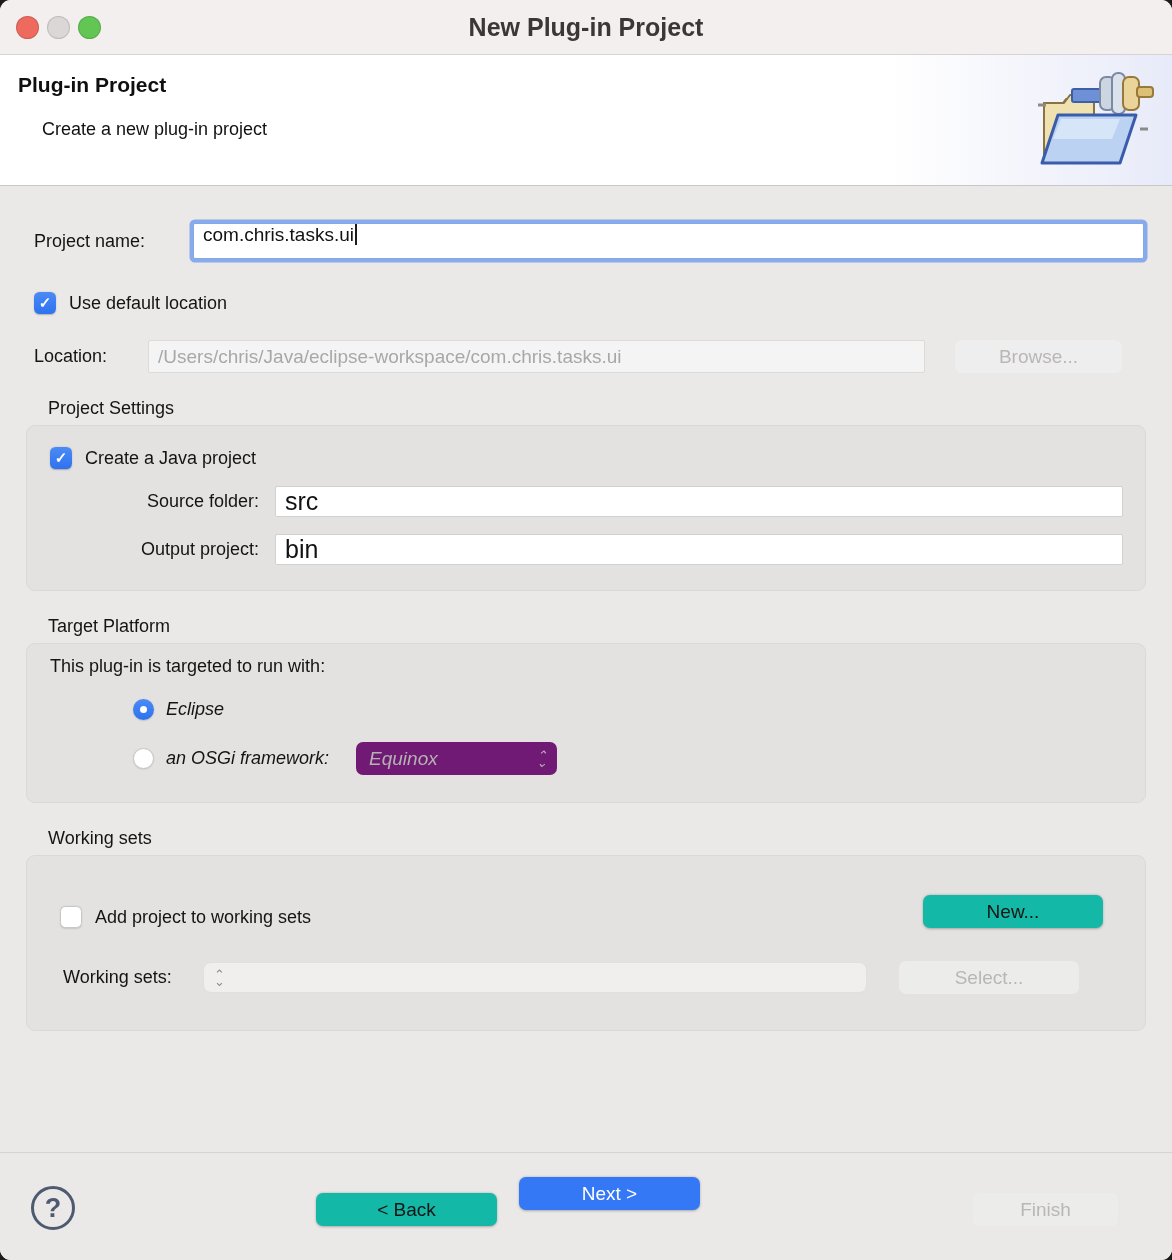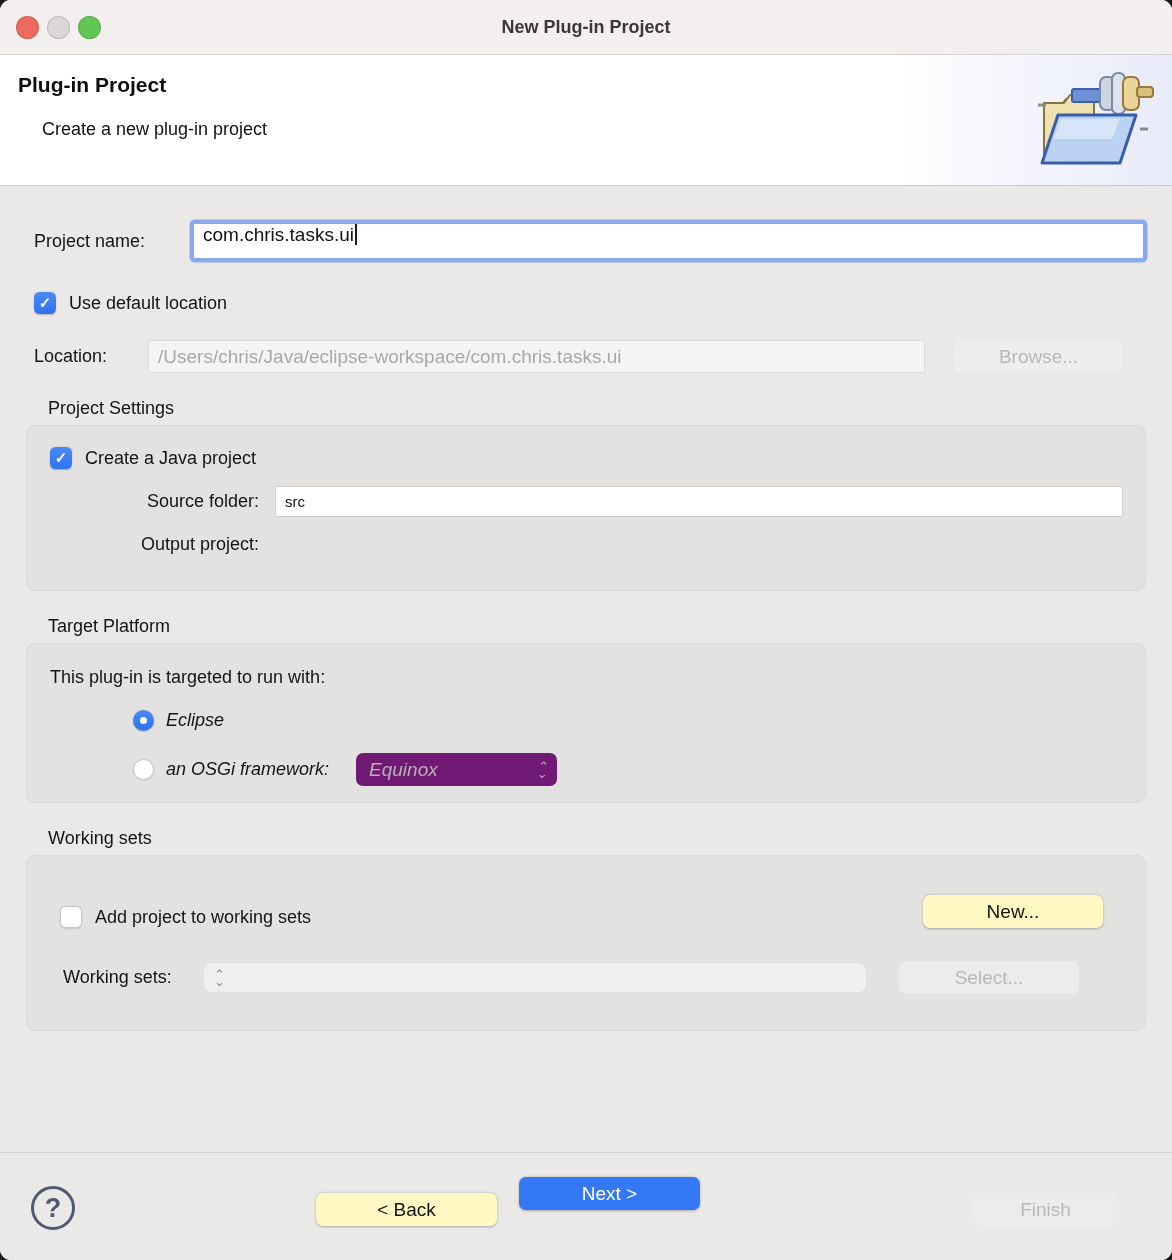--- a/index.html
+++ b/index.html
@@ -22,21 +22,21 @@
     background:#f3efee;
     border-bottom:1px solid #d7d3d2;
     position:relative;
     display:flex; align-items:center; justify-content:center;
   }
   .traffic { position:absolute; left:16px; top:16px; display:flex; gap:8px; }
   .dot { width:23px; height:23px; border-radius:50%; border:0.5px solid rgba(0,0,0,0.12); }
   .dot.red   { background:#ee6a5f; }
   .dot.gray  { background:#dad7d6; }
   .dot.green { background:#62c554; }
-  .win-title { font-size:18px; font-weight:bold; color:#3b3738; }
+  .win-title { font-size:25px; font-weight:bold; color:#3b3738; }
 
   
   .wiz-header {
     height:131px; flex:0 0 131px;
     background:linear-gradient(90deg,#ffffff 0%,#ffffff 76%,#eceefa 96%,#e7eaf8 100%);
     border-bottom:1px solid #c9c7c6;
     position:relative;
   }
   .wiz-title { position:absolute; left:18px; top:18px; font-size:21px; font-weight:bold; color:#0f0f0f; }
   .wiz-subtitle { position:absolute; left:42px; top:64px; font-size:18px; color:#111; }
@@ -98,33 +98,33 @@
 
   
   .group-label { margin:25px 0 6px 48px; }
   .groupbox {
     margin:0 26px; width:1120px;
     background:#e3e2e1;
     border:1px solid #dbd9d8;
     border-radius:9px;
   }
   .gb-settings { height:166px; padding:21px 22px 0 23px; }
-  .gb-target   { height:160px; padding:23px 22px 0 23px; }
+  .gb-target   { height:160px; padding:12px 22px 0 23px; }
   .gb-working  { height:176px; padding:39px 42px 0 33px; }
 
   .field-row { display:flex; align-items:center; margin-top:17px; }
   .field-row .flabel { width:225px; flex:0 0 225px; text-align:right; padding-right:16px; }
   .text-field {
     flex:1; height:31px;
     background:#ffffff;
     border:1px solid #d3d1d0;
     border-radius:2px;
     display:flex; align-items:center;
     padding:0 9px;
-    font-size:15px; color:#121212;
+    font-size:25px; color:#121212;
   }
 
   
   .radio-row { display:flex; align-items:center; margin:22px 0 0 83px;font-style:italic; }
   .radio { width:21px; height:21px; border-radius:50%; flex:0 0 21px; position:relative; }
   .radio.selected { background:linear-gradient(#4b8bf5,#2e72ef); box-shadow:0 0.5px 1.5px rgba(0,0,0,0.25); }
   .radio.selected::after {
     content:""; position:absolute; left:7px; top:7px;
     width:7px; height:7px; border-radius:50%; background:#fff;
   }
@@ -153,21 +153,21 @@
     color:#8f8d8c;
   }
 
   
   .btn {
     height:33px; border-radius:7px;
     display:flex; align-items:center; justify-content:center;
     font-size:19px;
     border:none;
   }
-  .btn.white { background:#fef9c3; color:#141414; box-shadow:0 0.5px 2.5px rgba(0,0,0,0.28); }
+  .btn.white { background:#14b8a6; color:#141414; box-shadow:0 0.5px 2.5px rgba(0,0,0,0.28); }
   .btn.primary { background:#3478f6; color:#ffffff; box-shadow:0 0.5px 2.5px rgba(0,0,0,0.28); }
   .btn.disabled { background:#ececeb; color:#b9b7b6; }
   .btn-browse { width:167px; height:33px; margin-left:30px; background:#efeeee; color:#b9b7b6; }
 
   .ws-row1 { display:flex; align-items:flex-end; justify-content:space-between; }
   .ws-row1 .left { display:flex; align-items:center; }
   .btn-new { width:180px; }
   .ws-row2 { display:flex; align-items:center; margin-top:33px; }
   .ws-row2 .flabel { width:140px; flex:0 0 140px; margin-left:3px; }
   .btn-select { width:180px; margin-left:32px; }
@@ -265,20 +265,23 @@
         <div class="cb-label">Create a Java project</div>
       </div>
       <div class="field-row">
         <div class="flabel">Source folder:</div>
         <div class="text-field">
           <span>src</span>
         </div>
       </div>
       <div class="field-row">
         <div class="flabel">Output project:</div>
+        <div class="text-field">
+          <span>bin</span>
+        </div>
       </div>
     </div>
 
     <div class="group-label">Target Platform</div>
     <div class="groupbox gb-target">
       <div>This plug-in is targeted to run with:</div>
       <div class="radio-row">
         <div class="radio selected"></div>
         <div class="radio-label">Eclipse</div>
       </div>

